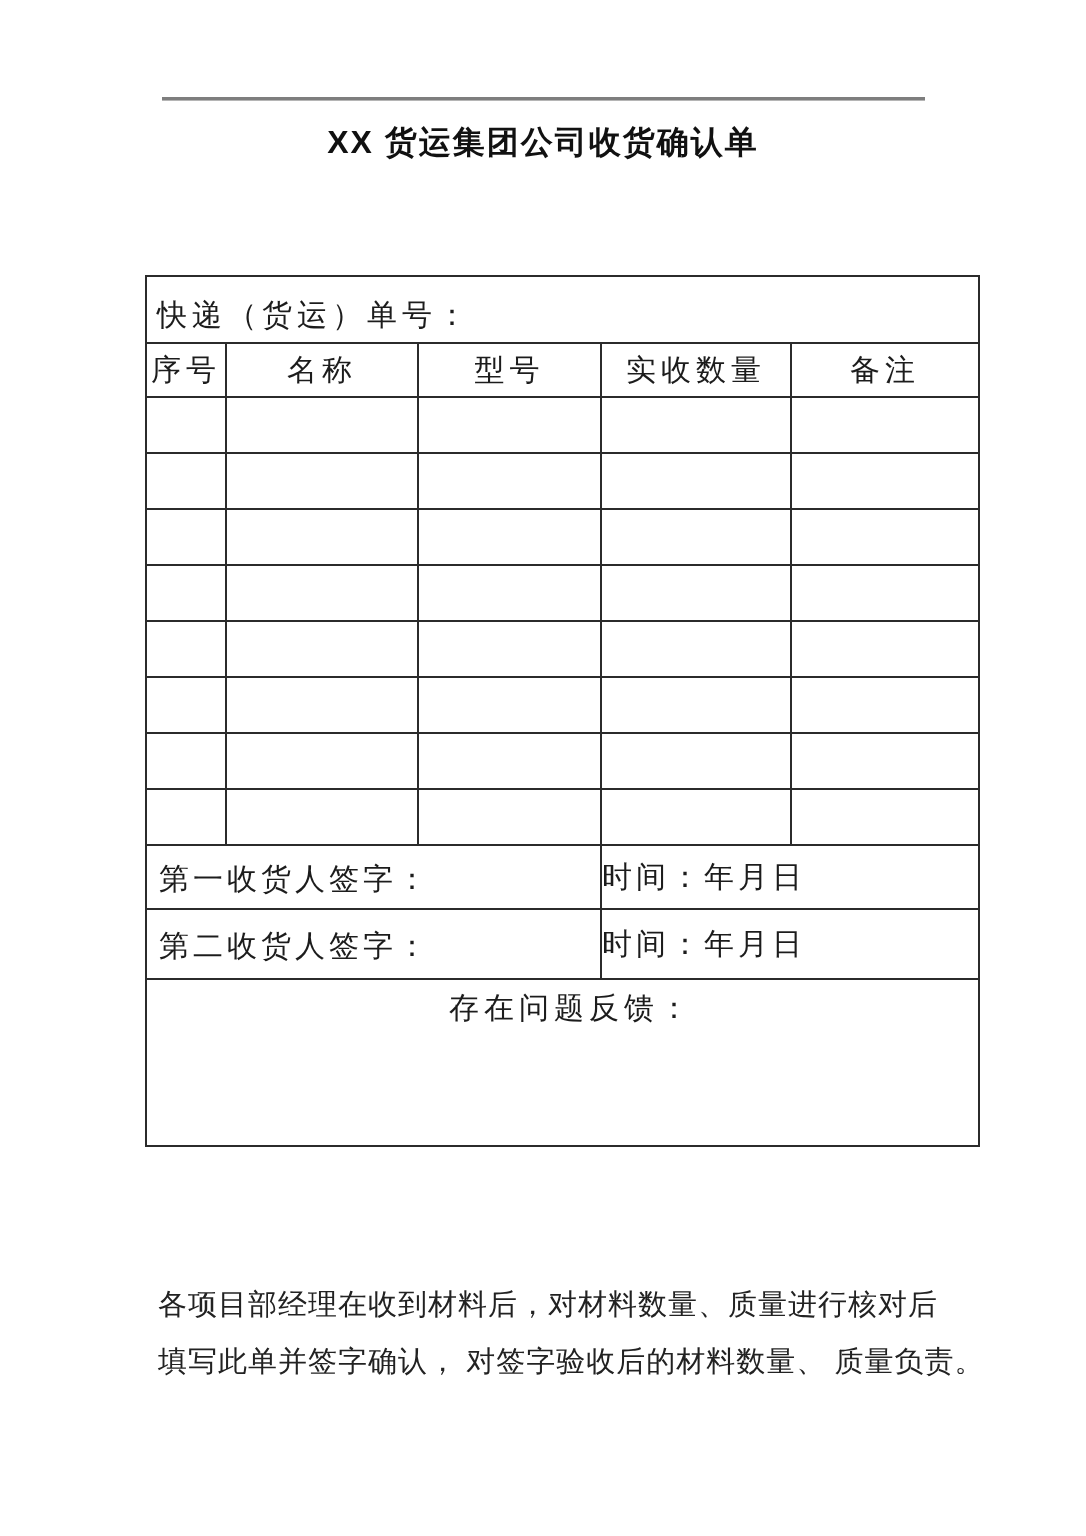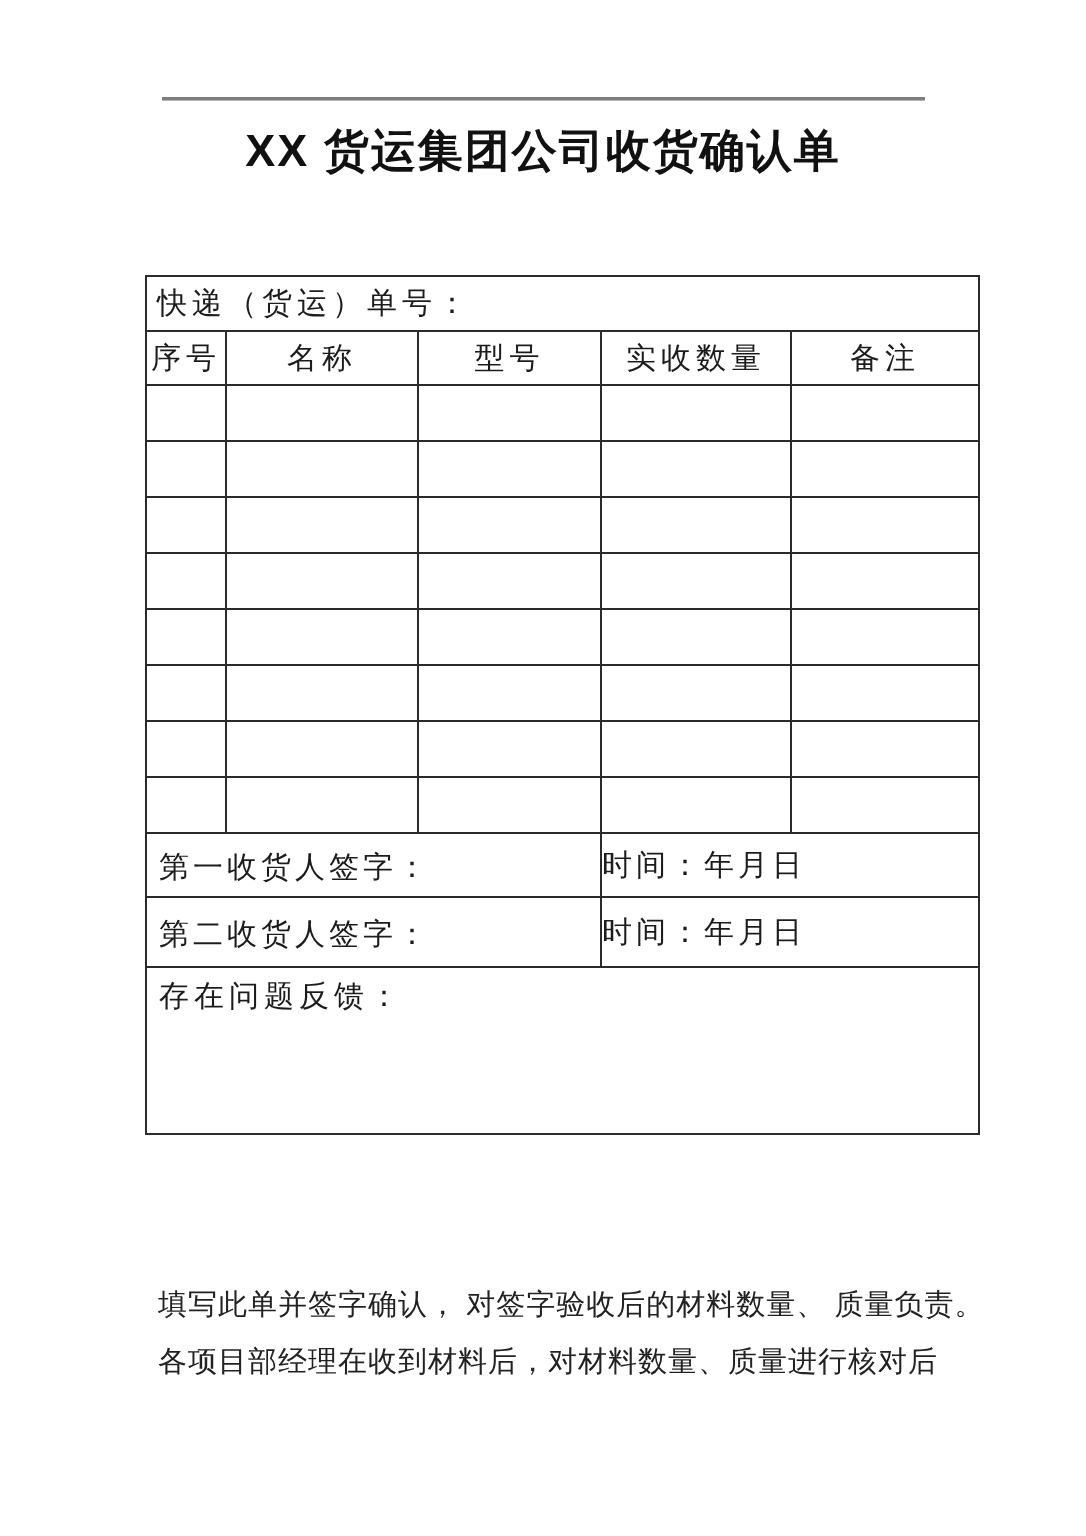--- a/index.html
+++ b/index.html
@@ -28,21 +28,21 @@
 
   .doc-title {
     position: absolute;
     top: 121px;
     left: 0;
     width: 1086px;
     margin: 0;
     text-align: center;
     font-family: "Liberation Sans", "DejaVu Sans", sans-serif;
     font-weight: bold;
-    font-size: 45px;
+    font-size: 32px;
     letter-spacing: 2px;
     color: #111111;
     white-space: nowrap;
   }
 
   table.receipt-form {
     position: absolute;
     left: 145px;
     top: 275px;
     width: 833px;
@@ -52,21 +52,21 @@
   table.receipt-form td {
     border: 2px solid #2b2b2b;
     font-size: 30px;
     letter-spacing: 5px;
     color: #1c1c1c;
     overflow: hidden;
   }
 
   td.tracking-cell {
     height: 53px;
-    padding: 0 0 0 10px;
+    padding: 12px 0 0 10px;
     vertical-align: middle;
     white-space: nowrap;
   }
 
   tr.header-row td {
     height: 52px;
     text-align: center;
     vertical-align: middle;
     white-space: nowrap;
     padding: 0;
@@ -89,23 +89,24 @@
     text-align: left;
     white-space: nowrap;
     letter-spacing: 4px;
   }
   tr.sig-row-1 td { height: 57px; }
   tr.sig-row-2 td { height: 63px; }
   tr.sig-row-3 td { height: 66px; }
 
   td.feedback-cell {
     height: 157px;
-    padding: 8px 10px 0 12px;
+    padding: 8px 10px 0 28px;
     vertical-align: top;
     letter-spacing: 4px;
+    text-align: center;
   }
 
   .footer-note {
     position: absolute;
     left: 158px;
     top: 1276px;
     width: 790px;
     font-size: 29px;
     letter-spacing: 1px;
     color: #222222;
@@ -223,15 +224,15 @@
 
   <tr>
     <td class="feedback-cell" colspan="5">
       <span>存在问题反馈：</span>
     </td>
   </tr>
 </tbody>
   </table>
 
 <div class="footer-note">
+  <div class="note-line">各项目部经理在收到材料后，对材料数量、质量进行核对后</div>
   <div class="note-line">填写此单并签字确认， 对签字验收后的材料数量、 质量负责。</div>
-  <div class="note-line">各项目部经理在收到材料后，对材料数量、质量进行核对后</div>
 </div>
 
 </body></html>

